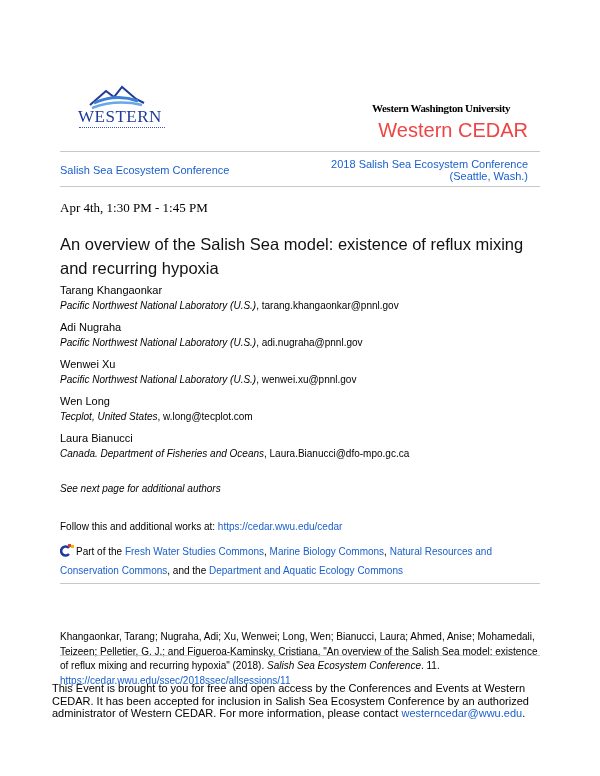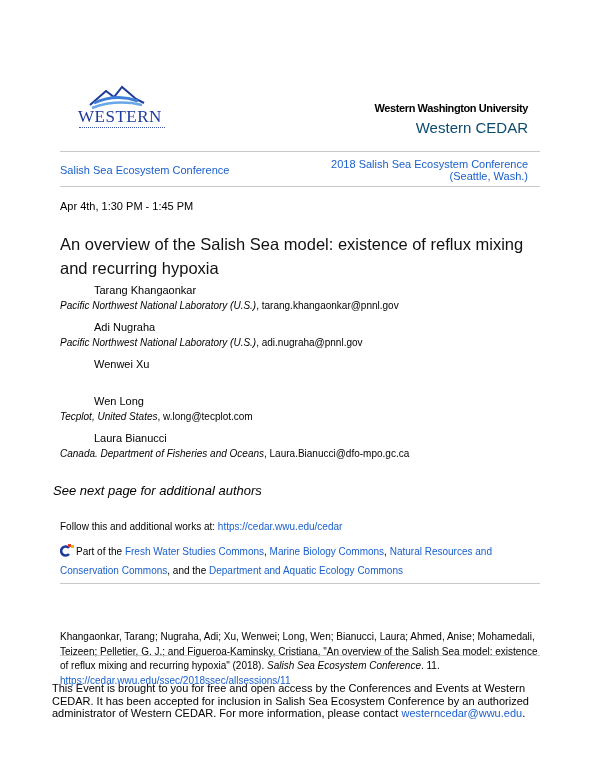--- a/index.html
+++ b/index.html
@@ -13,34 +13,34 @@
     .logo { left: 76px; top: 83px; width: 100px; height: 50px; }
     .logo-word {
       position: absolute; left: 2px; top: 24px;
       font-family: "Liberation Serif", "DejaVu Serif", serif;
       font-size: 17px; color: #1e3a9a; letter-spacing: 0.5px;
     }
     .logo-sub {
       position: absolute; left: 3px; top: 44px; width: 86px; height: 3px;
       border-top: 1px dotted #3a56b0;
     }
-    .inst { right: 72px; top: 102px; font-size: 11px; font-weight: bold; letter-spacing: -0.4px; }
-    .repo { right: 72px; top: 119px; font-size: 15px; color: #0c4a6e; }
+    .inst { right: 90px; top: 102px; font-size: 11px; font-weight: bold; letter-spacing: -0.4px; font-family: Liberation Serif, serif; }
+    .repo { right: 72px; top: 119px; font-size: 20px; color: #ef4444; }
     .hr { left: 60px; width: 480px; height: 1px; background: #c8c8c8; }
     .series { left: 60px; top: 164px; font-size: 11px; color: #1a5fcc; }
     .conf { right: 72px; top: 158px; font-size: 11px; color: #1a5fcc; text-align: right; line-height: 12px; }
-    .date { left: 60px; top: 200px; font-size: 11px; }
+    .date { left: 60px; top: 200px; font-size: 13px; font-family: Liberation Serif, serif; }
     .title {
       left: 60px; top: 232px; width: 490px; font-size: 16.5px; line-height: 24px; color: #111;
     }
     .author { left: 60px; font-size: 11px; }
-    .author .name { display: block; line-height: 15px; margin-left: 34px; }
+    .author .name { display: block; line-height: 15px; }
     .author .aff { display: block; font-size: 10px; line-height: 15px; }
     .author .aff i { font-style: italic; }
-    .see { left: 53px; top: 483px; font-size: 13px; font-style: italic; text-align: right; }
+    .see { left: 60px; top: 483px; font-size: 10px; font-style: italic; text-align: right; }
     .follow { left: 60px; top: 521px; font-size: 10px; }
     .partof { left: 60px; top: 542px; width: 480px; font-size: 10px; line-height: 19px; }
     .partof .bp-icon { display: inline-block; width: 14px; height: 13px; vertical-align: -2px; margin-right: 2px; }
     .cite { left: 60px; top: 596px; width: 485px; font-size: 10px; line-height: 14.5px; margin-top: 34px; }
     .notice { left: 52px; top: 666px; width: 480px; font-size: 11px; line-height: 12.5px; margin-top: 16px; }
   </style>
 </head>
 <body>
 
 <div class="abs logo">
@@ -70,20 +70,21 @@
 <div class="abs author" style="top:283px">
   <span class="name">Tarang Khangaonkar</span>
   <span class="aff"><i>Pacific Northwest National Laboratory (U.S.)</i>, <span>tarang.khangaonkar@pnnl.gov</span></span>
 </div>
 <div class="abs author" style="top:320px">
   <span class="name">Adi Nugraha</span>
   <span class="aff"><i>Pacific Northwest National Laboratory (U.S.)</i>, <span>adi.nugraha@pnnl.gov</span></span>
 </div>
 <div class="abs author" style="top:357px">
   <span class="name">Wenwei Xu</span>
+  <span class="aff"><i>Pacific Northwest National Laboratory (U.S.)</i>, <span>wenwei.xu@pnnl.gov</span></span>
 </div>
 <div class="abs author" style="top:394px">
   <span class="name">Wen Long</span>
   <span class="aff"><i>Tecplot, United States</i>, <span>w.long@tecplot.com</span></span>
 </div>
 <div class="abs author" style="top:431px">
   <span class="name">Laura Bianucci</span>
   <span class="aff"><i>Canada. Department of Fisheries and Oceans</i>, <span>Laura.Bianucci@dfo-mpo.gc.ca</span></span>
 </div>
 

